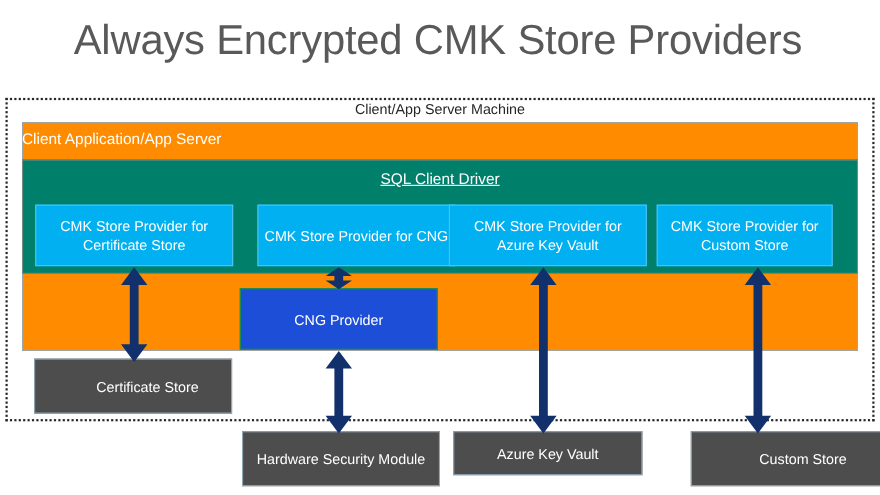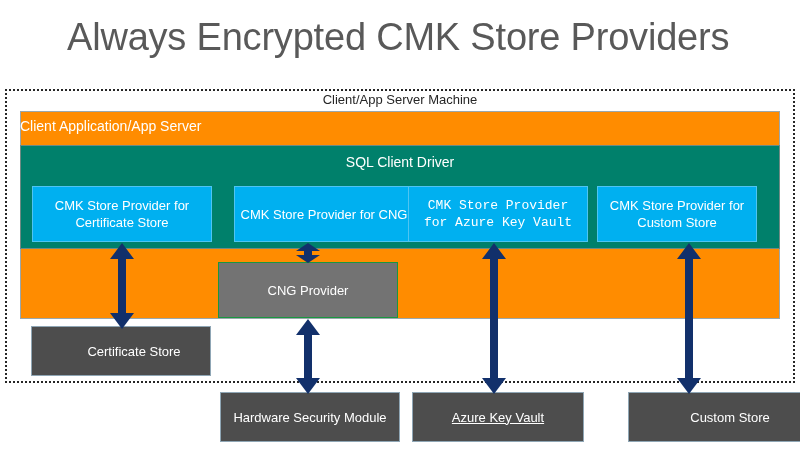--- a/index.html
+++ b/index.html
@@ -76,51 +76,52 @@
     box-sizing: border-box;
   }
   #sql-driver-label {
     position: absolute;
     left: 20px;
     top: 154px;
     width: 760px;
     text-align: center;
     font-size: 14px;
     color: #ffffff;
+    text-decoration: underline;
   }
   
   .provider-box {
     position: absolute;
     top: 186px;
     height: 56px;
     background: #00B0F0;
     border: 1px solid #4fc4f2;
     box-sizing: border-box;
     color: #ffffff;
     font-size: 13px;
     line-height: 17px;
     display: flex;
     align-items: center;
     justify-content: center;
     text-align: center;
     padding: 0 4px;
   }
   #provider-cert { left: 32px;  width: 180px; }
   #provider-cng  { left: 218px; width: 180px; margin-left: 16px; }
-  #provider-akv  { left: 408px; width: 180px; font-family: Liberation Mono, monospace; }
+  #provider-akv  { left: 408px; width: 180px; }
   #provider-cust { left: 584px; width: 160px; margin-left: 13px; }
 
   
   #cng-provider-box {
     position: absolute;
     left: 218px;
     top: 262px;
     width: 180px;
     height: 56px;
-    background: #737373;
+    background: #1d4ed8;
     border: 1px solid #1a9640;
     box-sizing: border-box;
     color: #ffffff;
     font-size: 13px;
     line-height: 17px;
     display: flex;
     flex-direction: column;
     align-items: center;
     justify-content: center;
     text-align: center;
@@ -135,21 +136,21 @@
     font-size: 13px;
     line-height: 19px;
     display: flex;
     align-items: center;
     justify-content: center;
     text-align: center;
     padding: 0 4px;
   }
   #store-cert { left: 31px;  top: 326px; width: 180px; height: 50px; padding-left: 30px; }
   #store-hsm  { left: 220px; top: 392px; width: 180px; height: 50px; }
-  #store-akv  { left: 412px; top: 392px; width: 172px; height: 50px; text-decoration: underline; }
+  #store-akv  { left: 412px; top: 392px; width: 172px; height: 40px; }
   #store-cust { left: 628px; top: 392px; width: 204px; height: 50px; }
 
   
   .arrow-svg {
     position: absolute;
     overflow: visible;
   }
 </style>
 </head>
 <body>

